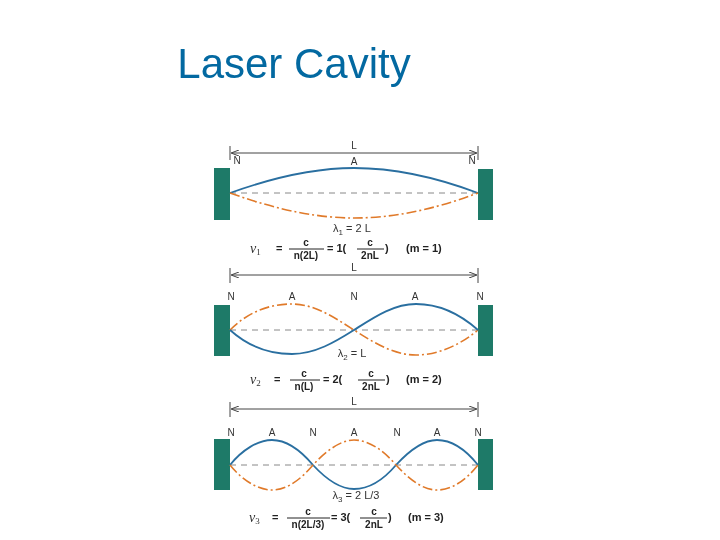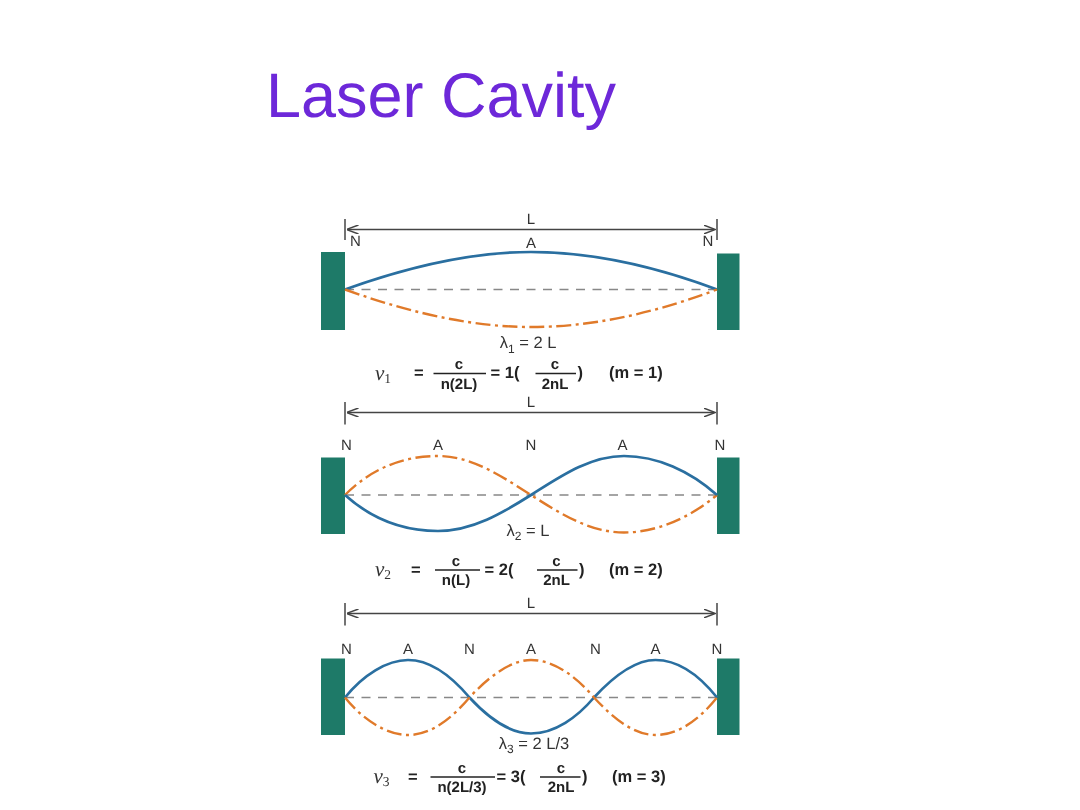--- a/index.html
+++ b/index.html
@@ -1,19 +1,19 @@
 <!DOCTYPE html>
 <html><head>
 <meta charset="utf-8">
 <style>
   html, body { margin: 0; padding: 0; background: #ffffff; }
   body { width: 720px; height: 540px; position: relative; overflow: hidden;
          font-family: "Liberation Sans", sans-serif; }
   #title { position: absolute; left: 0; width: 588px; top: 40px; text-align: center;
-           font-size: 42px; color: #6d28d9; font-family: "Liberation Sans", sans-serif; }
+           font-size: 42px; color: #0369a1; font-family: "Liberation Sans", sans-serif; }
   svg { position: absolute; left: 0; top: 0; }
   .lbl { font-family: "Liberation Sans", sans-serif; font-size: 10px; fill: #333; }
   .eq { font-family: "Liberation Sans", sans-serif; font-size: 11px; fill: #222; font-weight: bold; }
   .eqs { font-family: "Liberation Sans", sans-serif; font-size: 10px; fill: #222; font-weight: bold; }
   .nu { font-family: "Liberation Serif", serif; font-size: 14px; fill: #333; font-style: italic; }
   .lam { font-family: "Liberation Sans", sans-serif; font-size: 11px; fill: #333; }
 </style>
 </head>
 <body>
 

